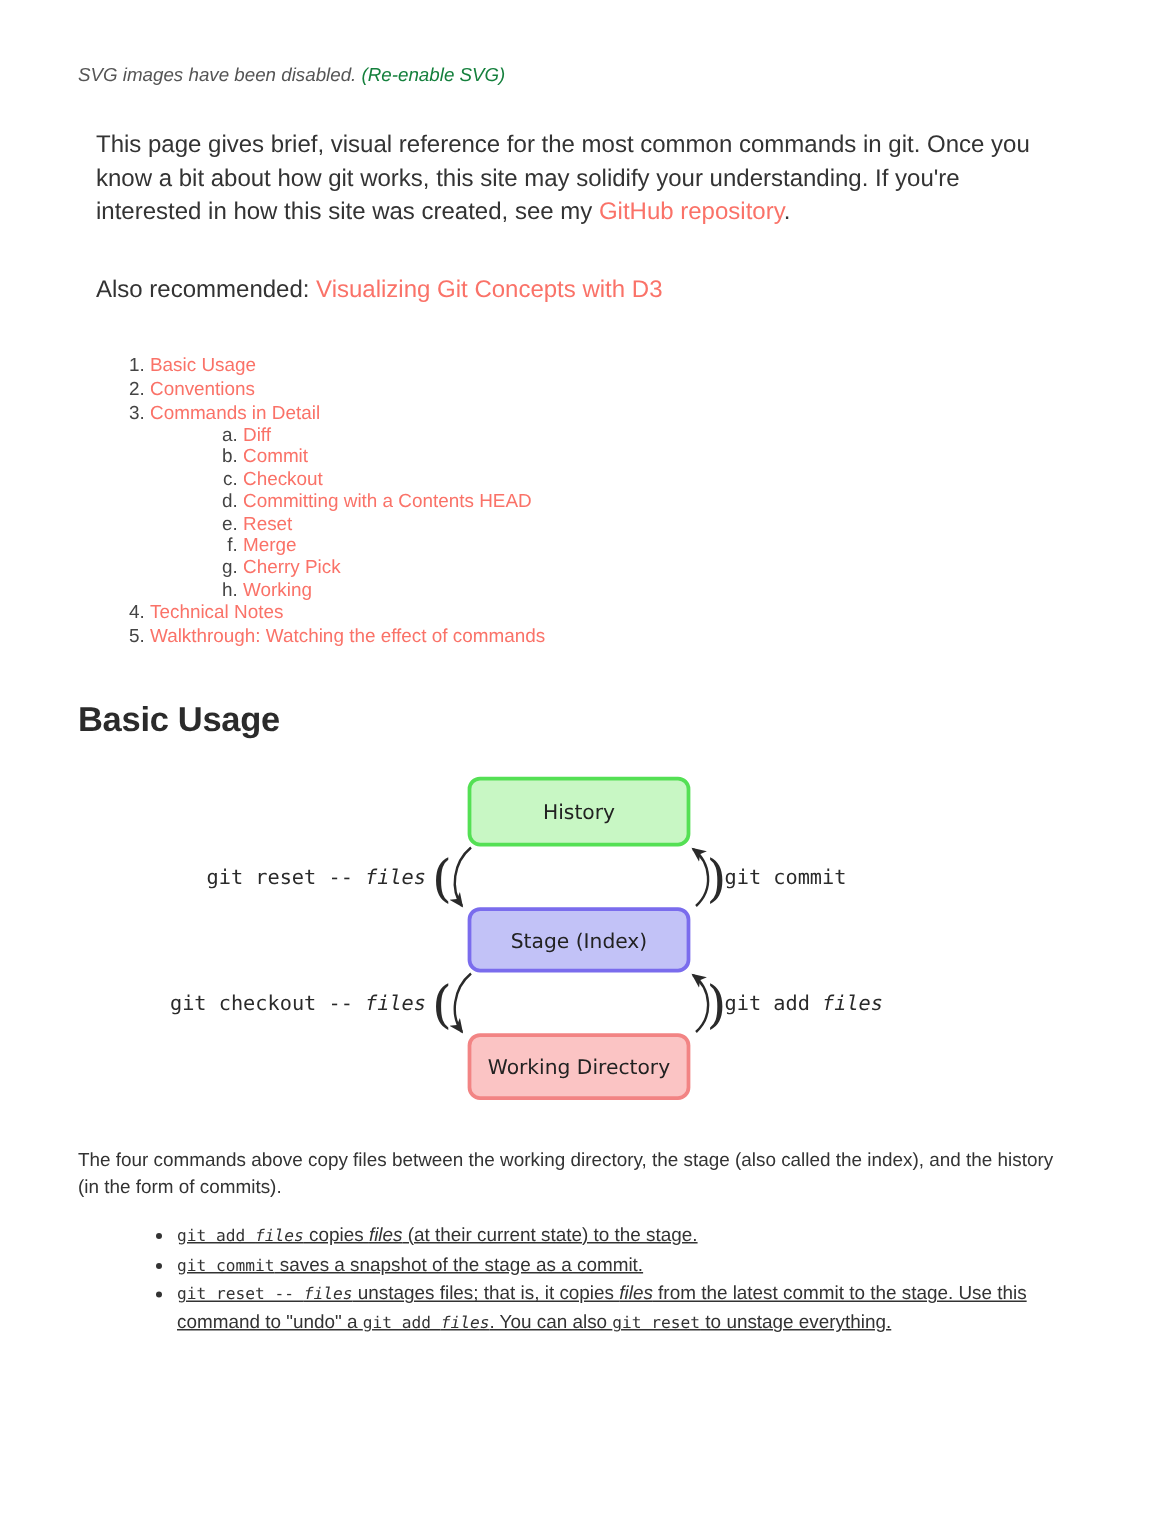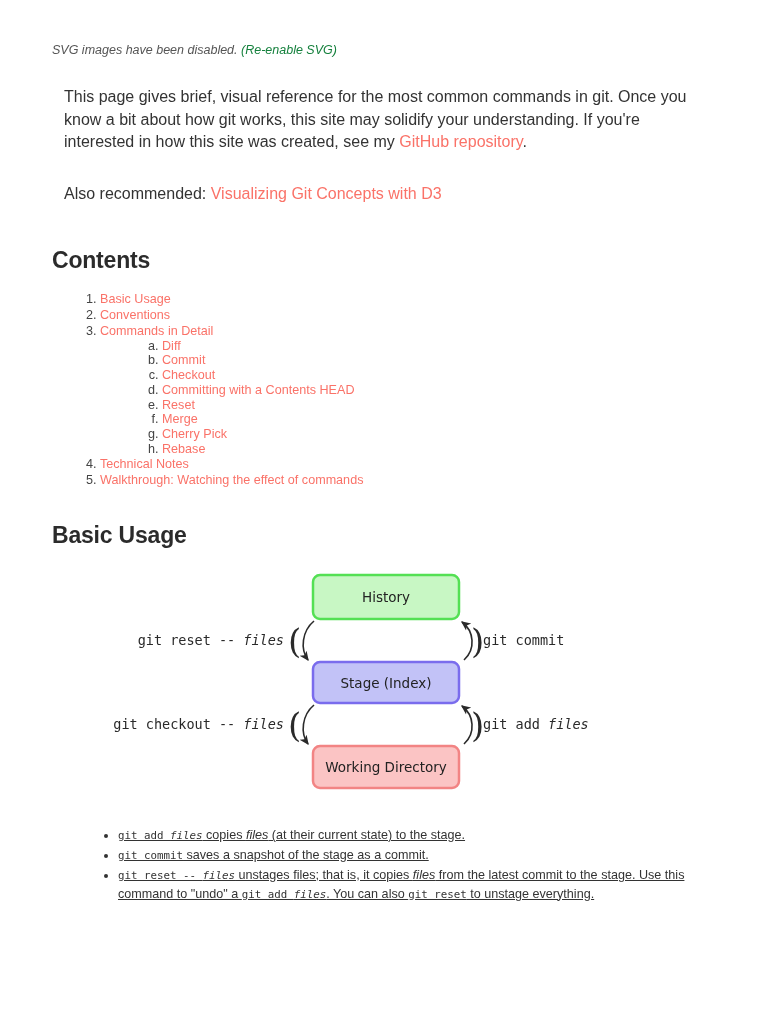--- a/index.html
+++ b/index.html
@@ -163,34 +163,33 @@
   </p>
 
   <p class="body-text">
     <span>This page gives brief, visual reference for the most common commands in git. Once you know a bit about how git works, this site may solidify your understanding. If you're interested in how this site was created, see my </span><a href="#" class="inline-link">GitHub repository</a><span>.</span>
   </p>
 
   <p class="body-text">
     <span>Also recommended: </span><a href="#" class="inline-link">Visualizing Git Concepts with D3</a>
   </p>
 
-  <h2 class="section-heading contents-heading">Contents</h2>
 
   <ol class="toc" id="toc-root">
       <li><a href="#">Basic Usage</a></li>
       <li><a href="#">Conventions</a></li>
       <li><a href="#">Commands in Detail</a><ol>
           <li><a href="#">Diff</a></li>
           <li><a href="#">Commit</a></li>
           <li><a href="#">Checkout</a></li>
           <li><a href="#">Committing with a Contents HEAD</a></li>
           <li><a href="#">Reset</a></li>
           <li><a href="#">Merge</a></li>
           <li><a href="#">Cherry Pick</a></li>
-          <li><a href="#">Rebase</a></li>
+          <li><a href="#">Working</a></li>
         </ol></li>
       <li><a href="#">Technical Notes</a></li>
       <li><a href="#">Walkthrough: Watching the effect of commands</a></li>
     </ol>
 
   <h2 class="section-heading basic-usage-heading">Basic Usage</h2>
 
   <div class="diagram-wrap">
     <svg class="git-diagram" width="664" height="250" viewBox="0 0 664 250">
       <defs>
@@ -233,20 +232,21 @@
       </g>
 
       <g>
         <path d="M412,181 C424,170 422,152 410,143" fill="none" stroke="#2a2a2a" stroke-width="1.6" marker-end="url(#arrowhead)"></path>
         <text class="brace" x="419" y="174">)</text>
         <text class="cmd-label" x="431" y="166"><tspan>git add </tspan><tspan class="arg">files</tspan></text>
       </g>
     </svg>
   </div>
 
+  <p class="closing-para">The four commands above copy files between the working directory, the stage (also called the index), and the history (in the form of commits).</p>
 
   <ul class="cmd-bullets" id="cmd-bullets">
       <li><code class="code">git add </code><code class="code" style="font-style: italic;">files</code><span> copies </span><em class="it">files</em><span> (at their current state) to the stage.</span></li>
       <li><code class="code">git commit</code><span> saves a snapshot of the stage as a commit.</span></li>
       <li><code class="code">git reset -- </code><code class="code" style="font-style: italic;">files</code><span> unstages files; that is, it copies </span><em class="it">files</em><span> from the latest commit to the stage. Use this command to "undo" a </span><code class="code">git add </code><code class="code" style="font-style: italic;">files</code><span>. You can also </span><code class="code">git reset</code><span> to unstage everything.</span></li>
     </ul>
 
 </div>
 
 </body></html>

